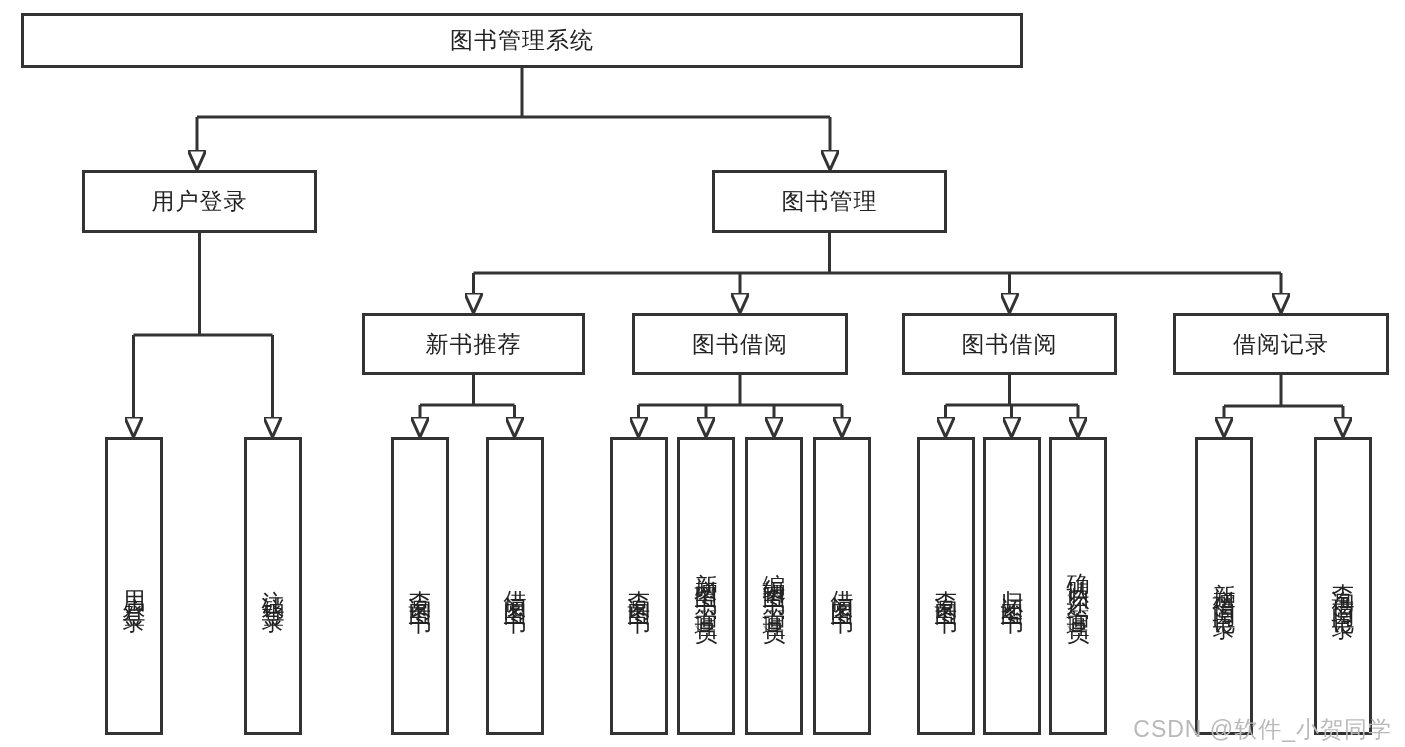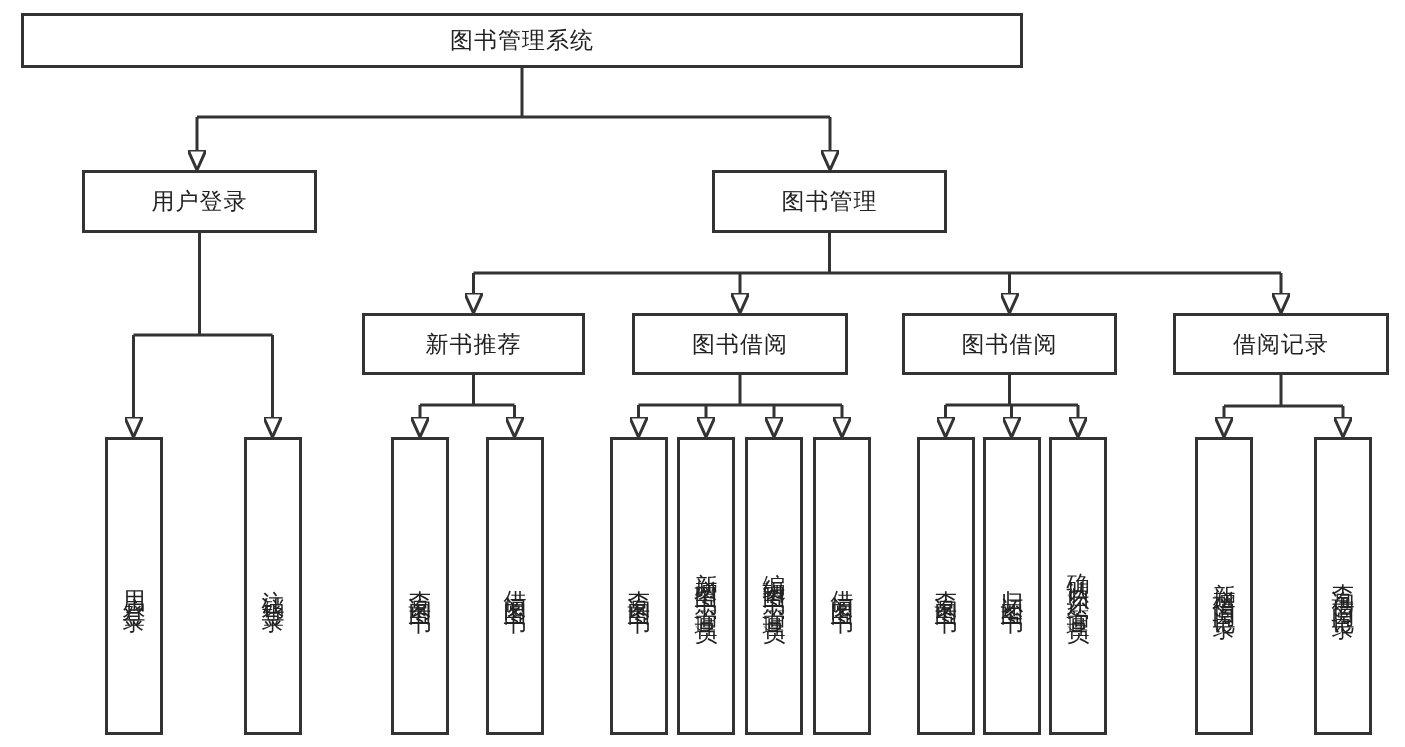--- a/index.html
+++ b/index.html
@@ -175,14 +175,15 @@
     <span class="v-text">确认归还（管理员）</span>
   </div>
 
   <div class="box leaf-box" style="left:1195px;">
     <span class="v-text">新增借阅记录</span>
   </div>
   <div class="box leaf-box" style="left:1314px;">
     <span class="v-text">查询借阅记录</span>
   </div>
 
+  <div class="watermark">CSDN @软件_小贺同学</div>
 
 </div>
 
 </body></html>

